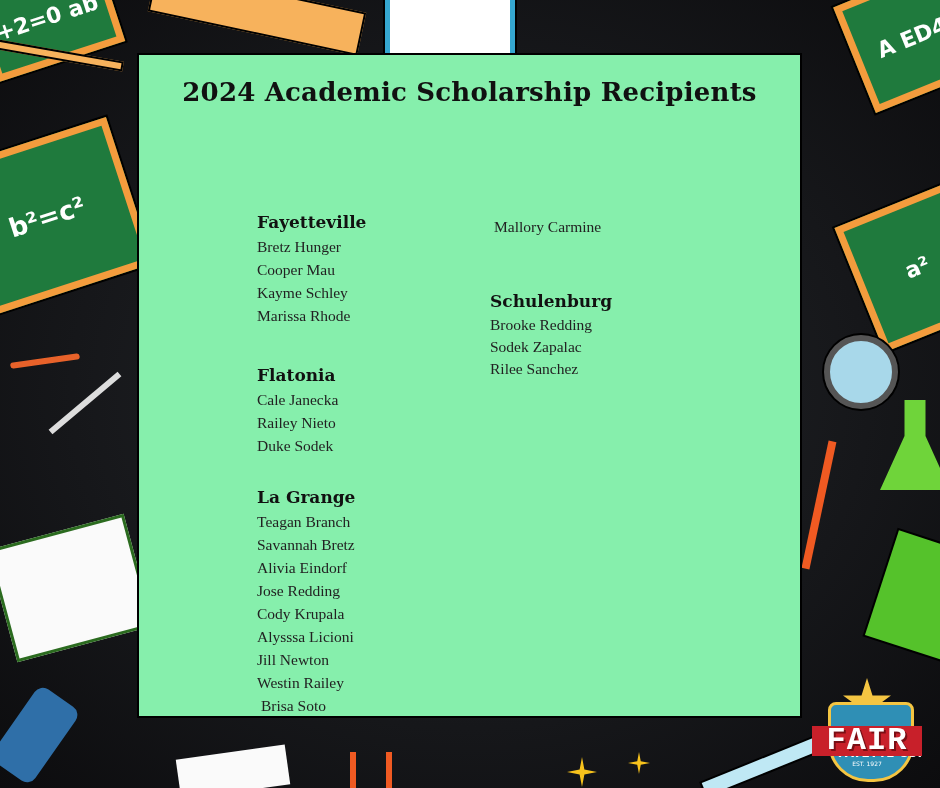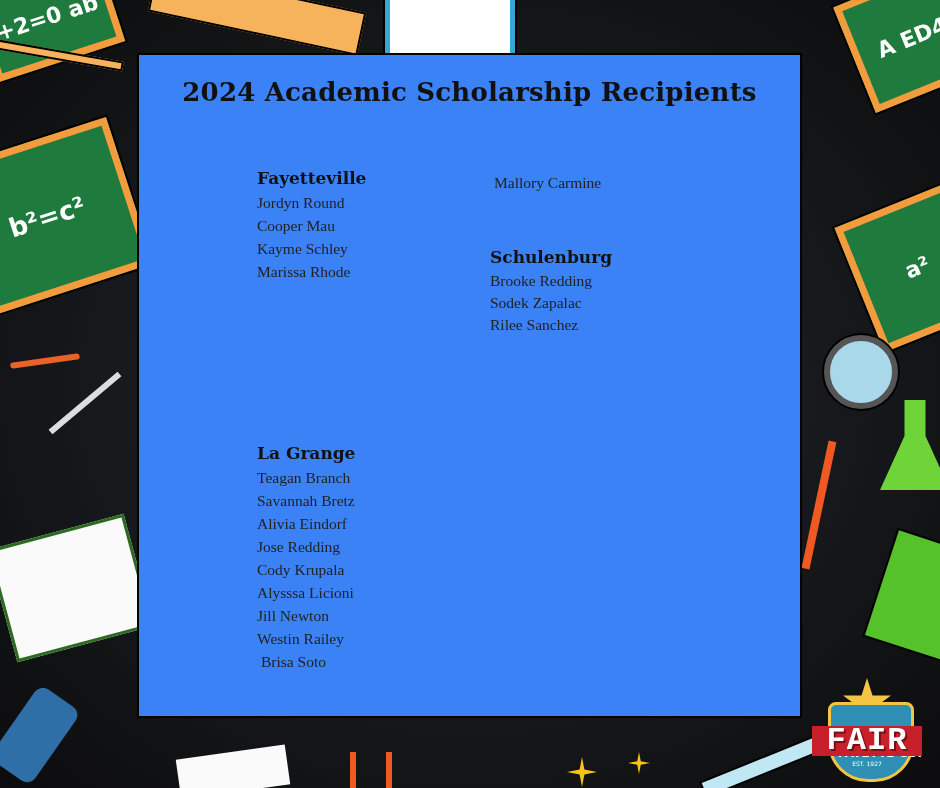--- a/index.html
+++ b/index.html
@@ -9,27 +9,27 @@
     font-family:"DejaVu Serif", serif;
   }
   .bg { position:absolute; inset:0; overflow:hidden;
         background: radial-gradient(ellipse at 50% 50%, #25272b 0%, #16171a 60%, #0c0c0e 100%); }
   .deco { position:absolute; }
   .board { background:#1f7a3d; border:7px solid #f39c3d; box-shadow:0 0 0 2px #000; color:#fff;
            font-family:"DejaVu Sans", sans-serif; font-weight:bold; display:flex; align-items:center; justify-content:center; }
   .ruler { background:#f7b25c; border:2px solid #000; }
   .card {
     position:absolute; left:139px; top:55px; width:661px; height:661px;
-    background:#3b82f6; box-shadow:0 0 0 2px #000;
+    background:#86efac; box-shadow:0 0 0 2px #000;
   }
   .title {
     position:absolute; left:0; right:0; top:22px; text-align:center;
     font-family:"DejaVu Serif", serif; font-weight:bold; font-size:26px; color:#111; letter-spacing:0.2px;
   }
-  .group { position:absolute; }
+  .group { position:absolute;margin-top:44px; }
   .group h3 {
     margin:0 0 3px 0; font-family:"DejaVu Serif", serif; font-weight:bold; font-size:17px; color:#111;
   }
   .group .name {
     font-family:"Liberation Serif", serif; font-size:15.5px; color:#222; height:23px; line-height:23px;
   }
   .g-right .name { height:22px; line-height:22px; }
   .logo { position:absolute; left:812px; top:678px; width:110px; height:104px; }
   .logo .star { position:absolute; left:30px; top:0; width:50px; height:50px;
     background:#f4c542; clip-path:polygon(50% 0,61% 35%,98% 35%,68% 57%,79% 91%,50% 70%,21% 91%,32% 57%,2% 35%,39% 35%); }
@@ -78,26 +78,32 @@
   <div class="deco" style="left:178px;top:752px;width:110px;height:40px;background:#fafafa;transform:rotate(-8deg);"></div>
   <div class="spark" style="left:567px;top:757px;"></div>
   <div class="spark" style="left:628px;top:752px;width:22px;height:22px;"></div>
 </div>
 
 <div class="card">
   <div class="title">2024 Academic Scholarship Recipients</div>
 
   <div class="group" style="left:118px;top:113px;">
     <h3>Fayetteville</h3>
-    <div class="name">Jordyn Round</div>
+    <div class="name">Bretz Hunger</div>
     <div class="name">Cooper Mau</div>
     <div class="name">Kayme Schley</div>
     <div class="name">Marissa Rhode</div>
   </div>
 
+  <div class="group" style="left:118px;top:266px;">
+    <h3>Flatonia</h3>
+    <div class="name">Cale Janecka</div>
+    <div class="name">Railey Nieto</div>
+    <div class="name">Duke Sodek</div>
+  </div>
 
   <div class="group" style="left:118px;top:388px;">
     <h3>La Grange</h3>
     <div class="name">Teagan Branch</div>
     <div class="name">Savannah Bretz</div>
     <div class="name">Alivia Eindorf</div>
     <div class="name">Jose Redding</div>
     <div class="name">Cody Krupala</div>
     <div class="name">Alysssa Licioni</div>
     <div class="name">Jill Newton</div>

